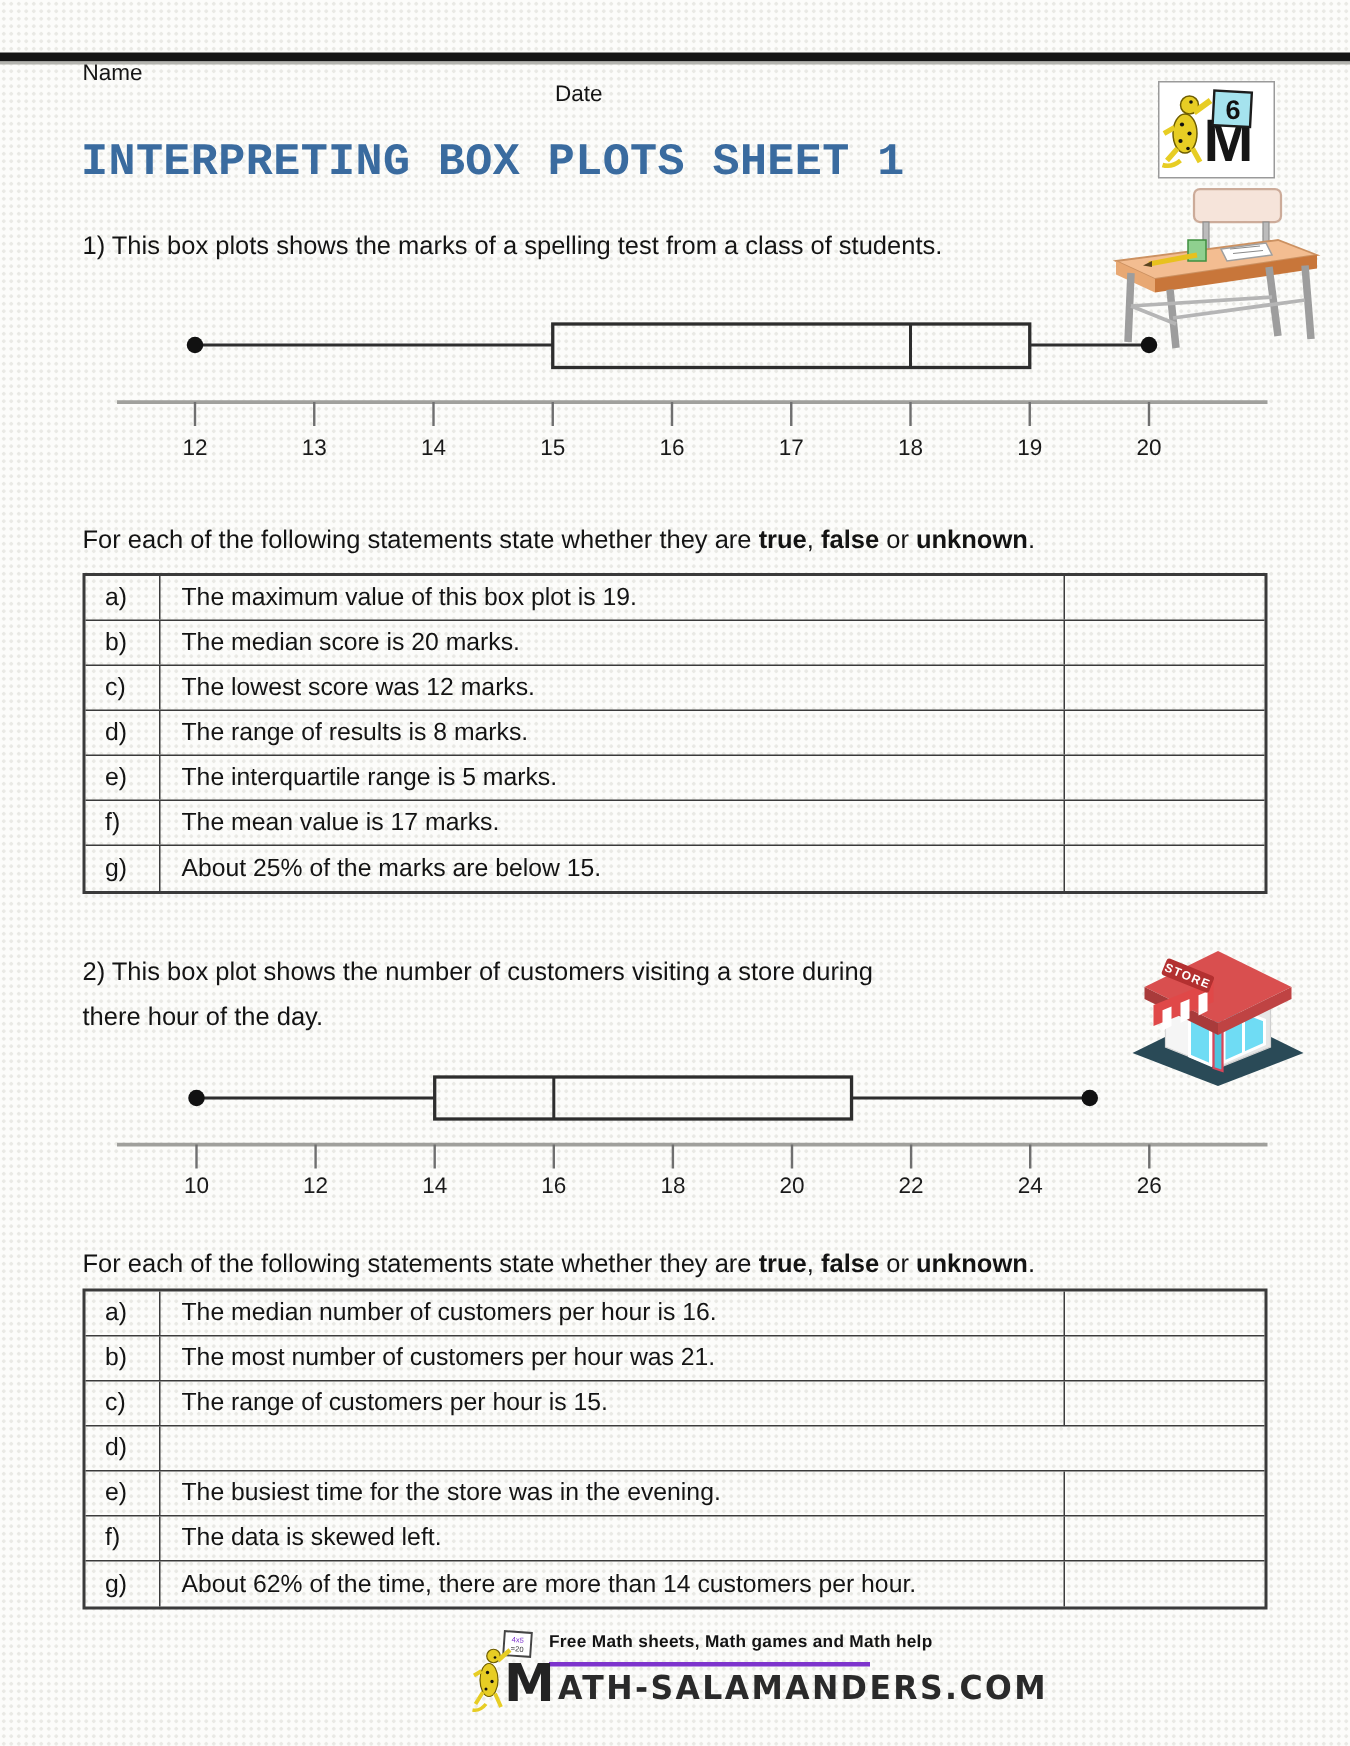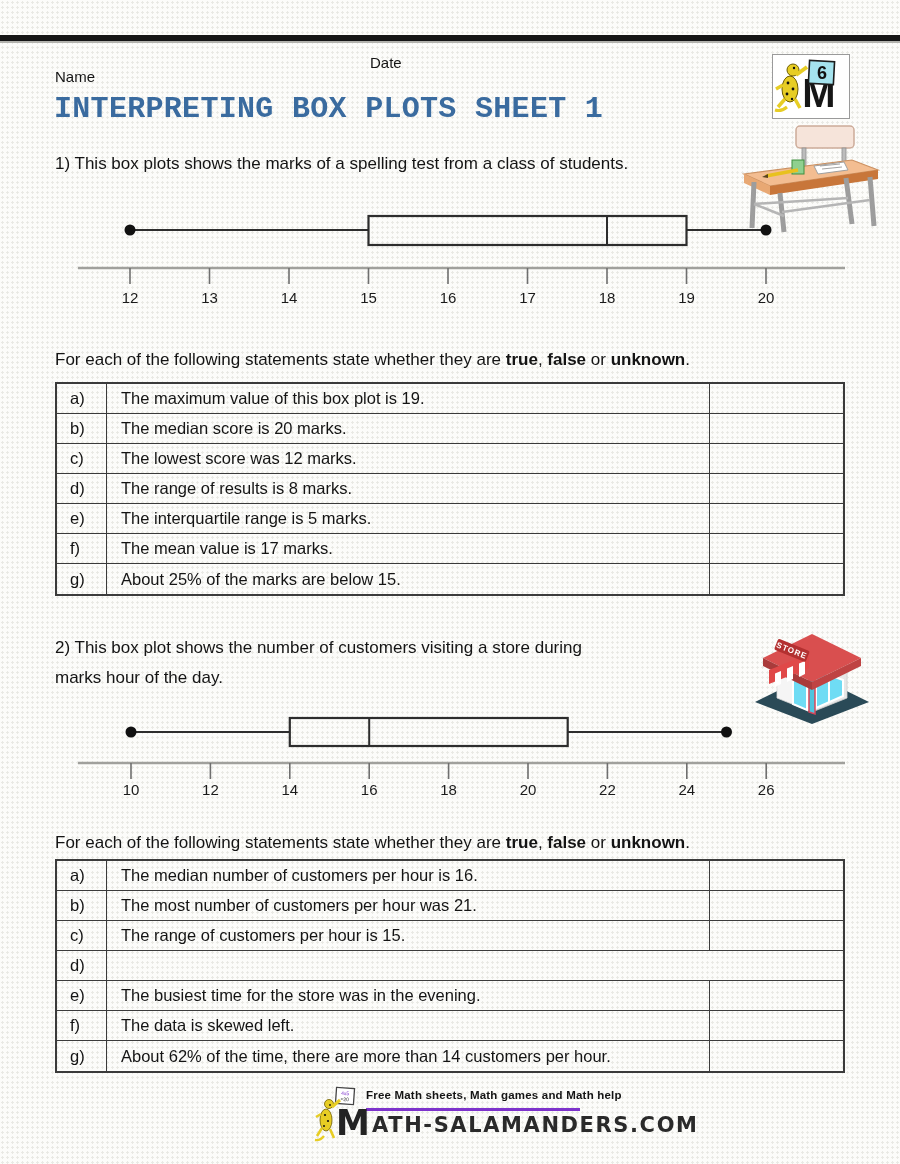--- a/index.html
+++ b/index.html
@@ -9,21 +9,21 @@
     background-image: radial-gradient(rgba(165,165,152,0.22) 1px, transparent 1.2px);
     background-size:5px 5px;
     font-family:"Liberation Sans", sans-serif;
     color:#141414;
   }
   .abs { position:absolute; }
 
   .top-bar   { left:0; top:35px; width:900px; height:6px; background:#161616; }
   .top-bar-shadow { left:0; top:41px; width:900px; height:2px; background:#b3b3ae; }
 
-  .name-label { left:55px;  top:68px; font-size:15px; }
+  .name-label { left:55px;  top:40px; font-size:15px; }
   .date-label { left:370px; top:54px; font-size:15px; }
 
   .page-title {
     left:54px; top:92px; font-size:30px; font-weight:bold;
     font-family:Liberation Mono, monospace; color:#3a6b9f; letter-spacing:0.3px;
   }
 
   .prompt { font-size:17px; line-height:22px; }
   .q1-prompt { left:55px; top:153px; }
   .q2-prompt-1 { left:55px; top:637px; }
@@ -192,21 +192,21 @@
       <div class="cell ans"></div>
     </div>
   <div class="trow">
       <div class="cell letter">g)</div>
       <div class="cell stmt">About 25% of the marks are below 15.</div>
       <div class="cell ans"></div>
     </div>
 </div>
 
 <div class="abs prompt q2-prompt-1">2) This box plot shows the number of customers visiting a store during</div>
-<div class="abs prompt q2-prompt-2">marks hour of the day.</div>
+<div class="abs prompt q2-prompt-2">there hour of the day.</div>
 
 <svg class="abs" style="left:753px; top:618px;" width="118" height="108" viewBox="0 0 118 108">
   <polygon points="59,56 116,84 59,106 2,84" fill="#2a4a57"></polygon>
   <polygon points="24,44 59,30 59,94 24,80" fill="#f5f5f5" stroke="#d8d8d8" stroke-width="0.8"></polygon>
   <polygon points="59,30 94,44 94,80 59,94" fill="#e7e7e7" stroke="#d0d0d0" stroke-width="0.8"></polygon>
   <polygon points="63,52 90,62 90,78 63,90" fill="#6fdcf4" stroke="#ffffff" stroke-width="2"></polygon>
   <line x1="76" y1="57" x2="76" y2="84" stroke="#ffffff" stroke-width="2"></line>
   <polygon points="40,56 54,62 54,92 40,86" fill="#6fdcf4" stroke="#ffffff" stroke-width="2"></polygon>
   <polygon points="56,60 62,62 62,96 56,94" fill="#4fc4dd" stroke="#d8455a" stroke-width="1.5"></polygon>
   <polygon points="10,40 59,16 108,40 59,64" fill="#d94f4f"></polygon>

